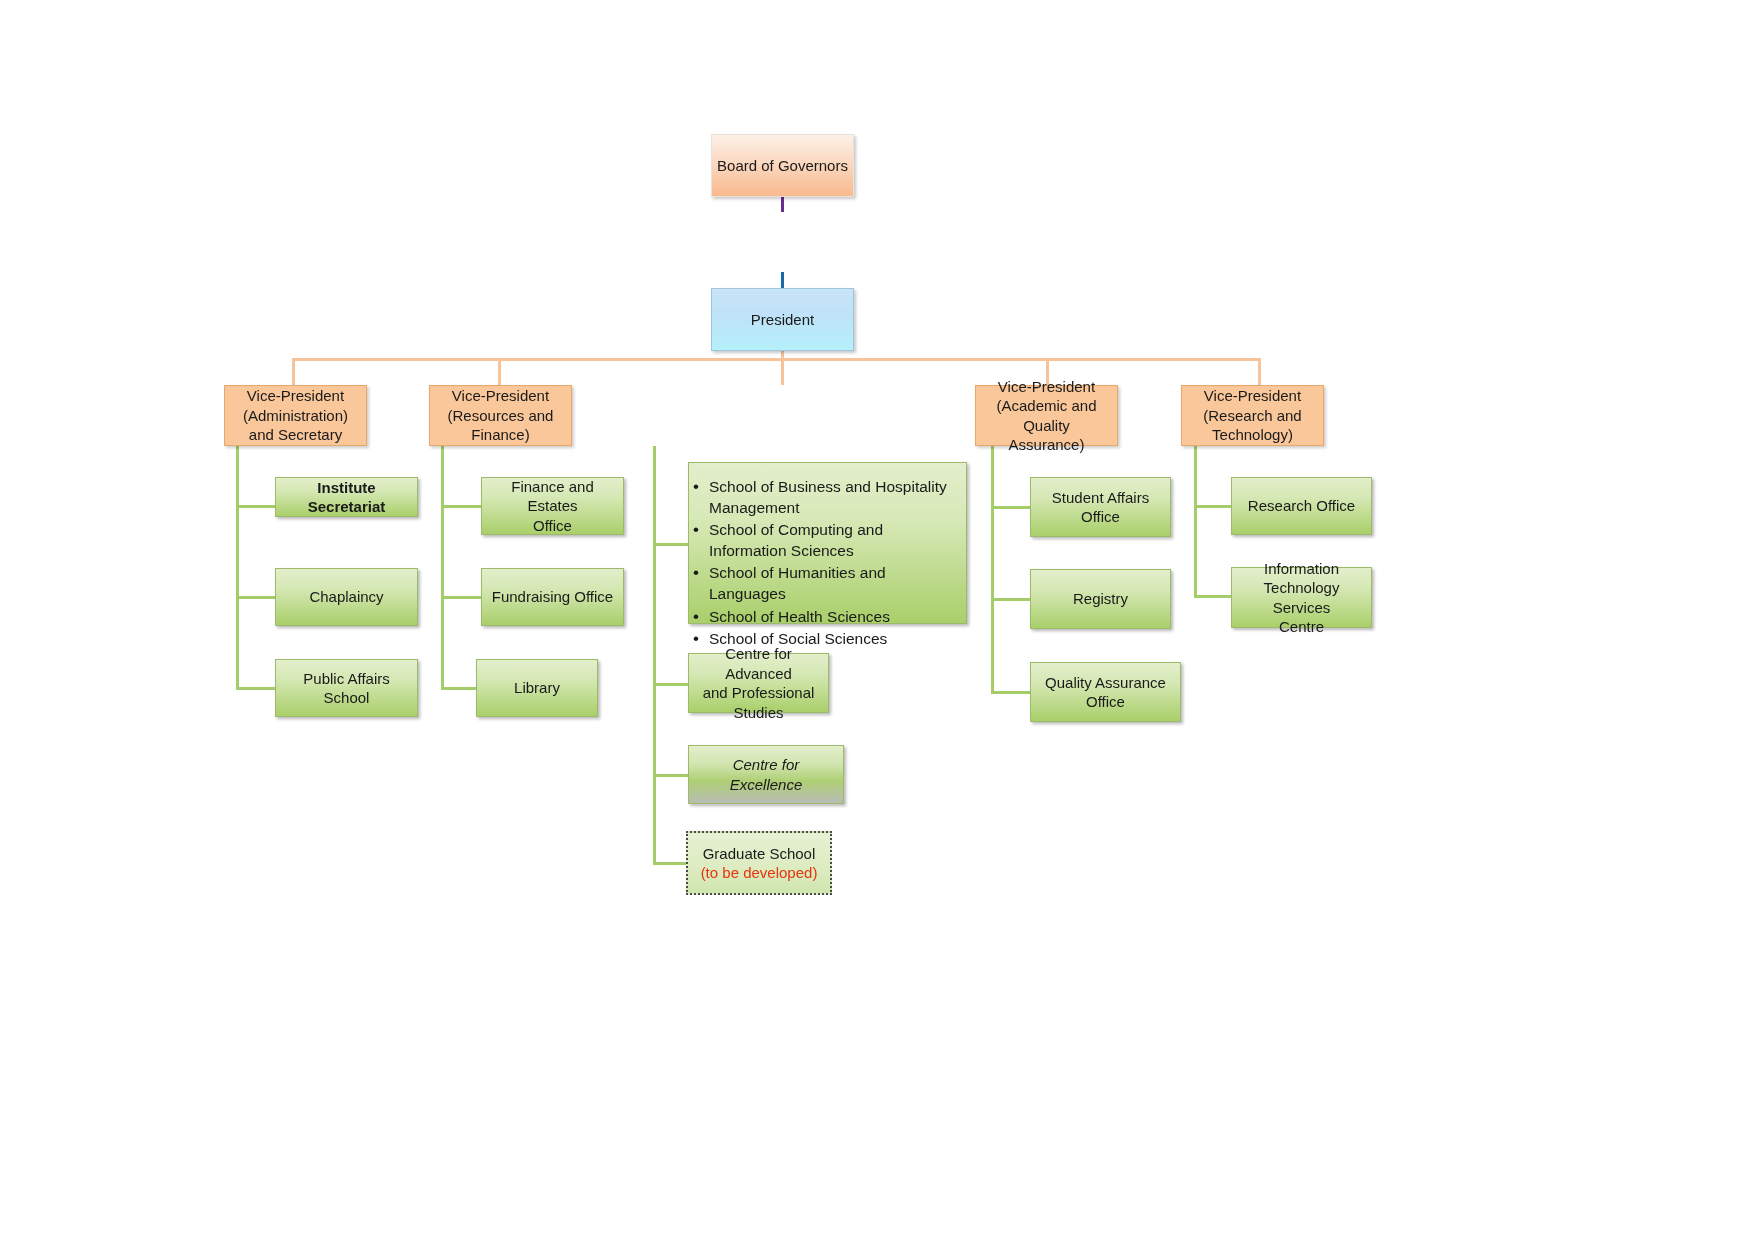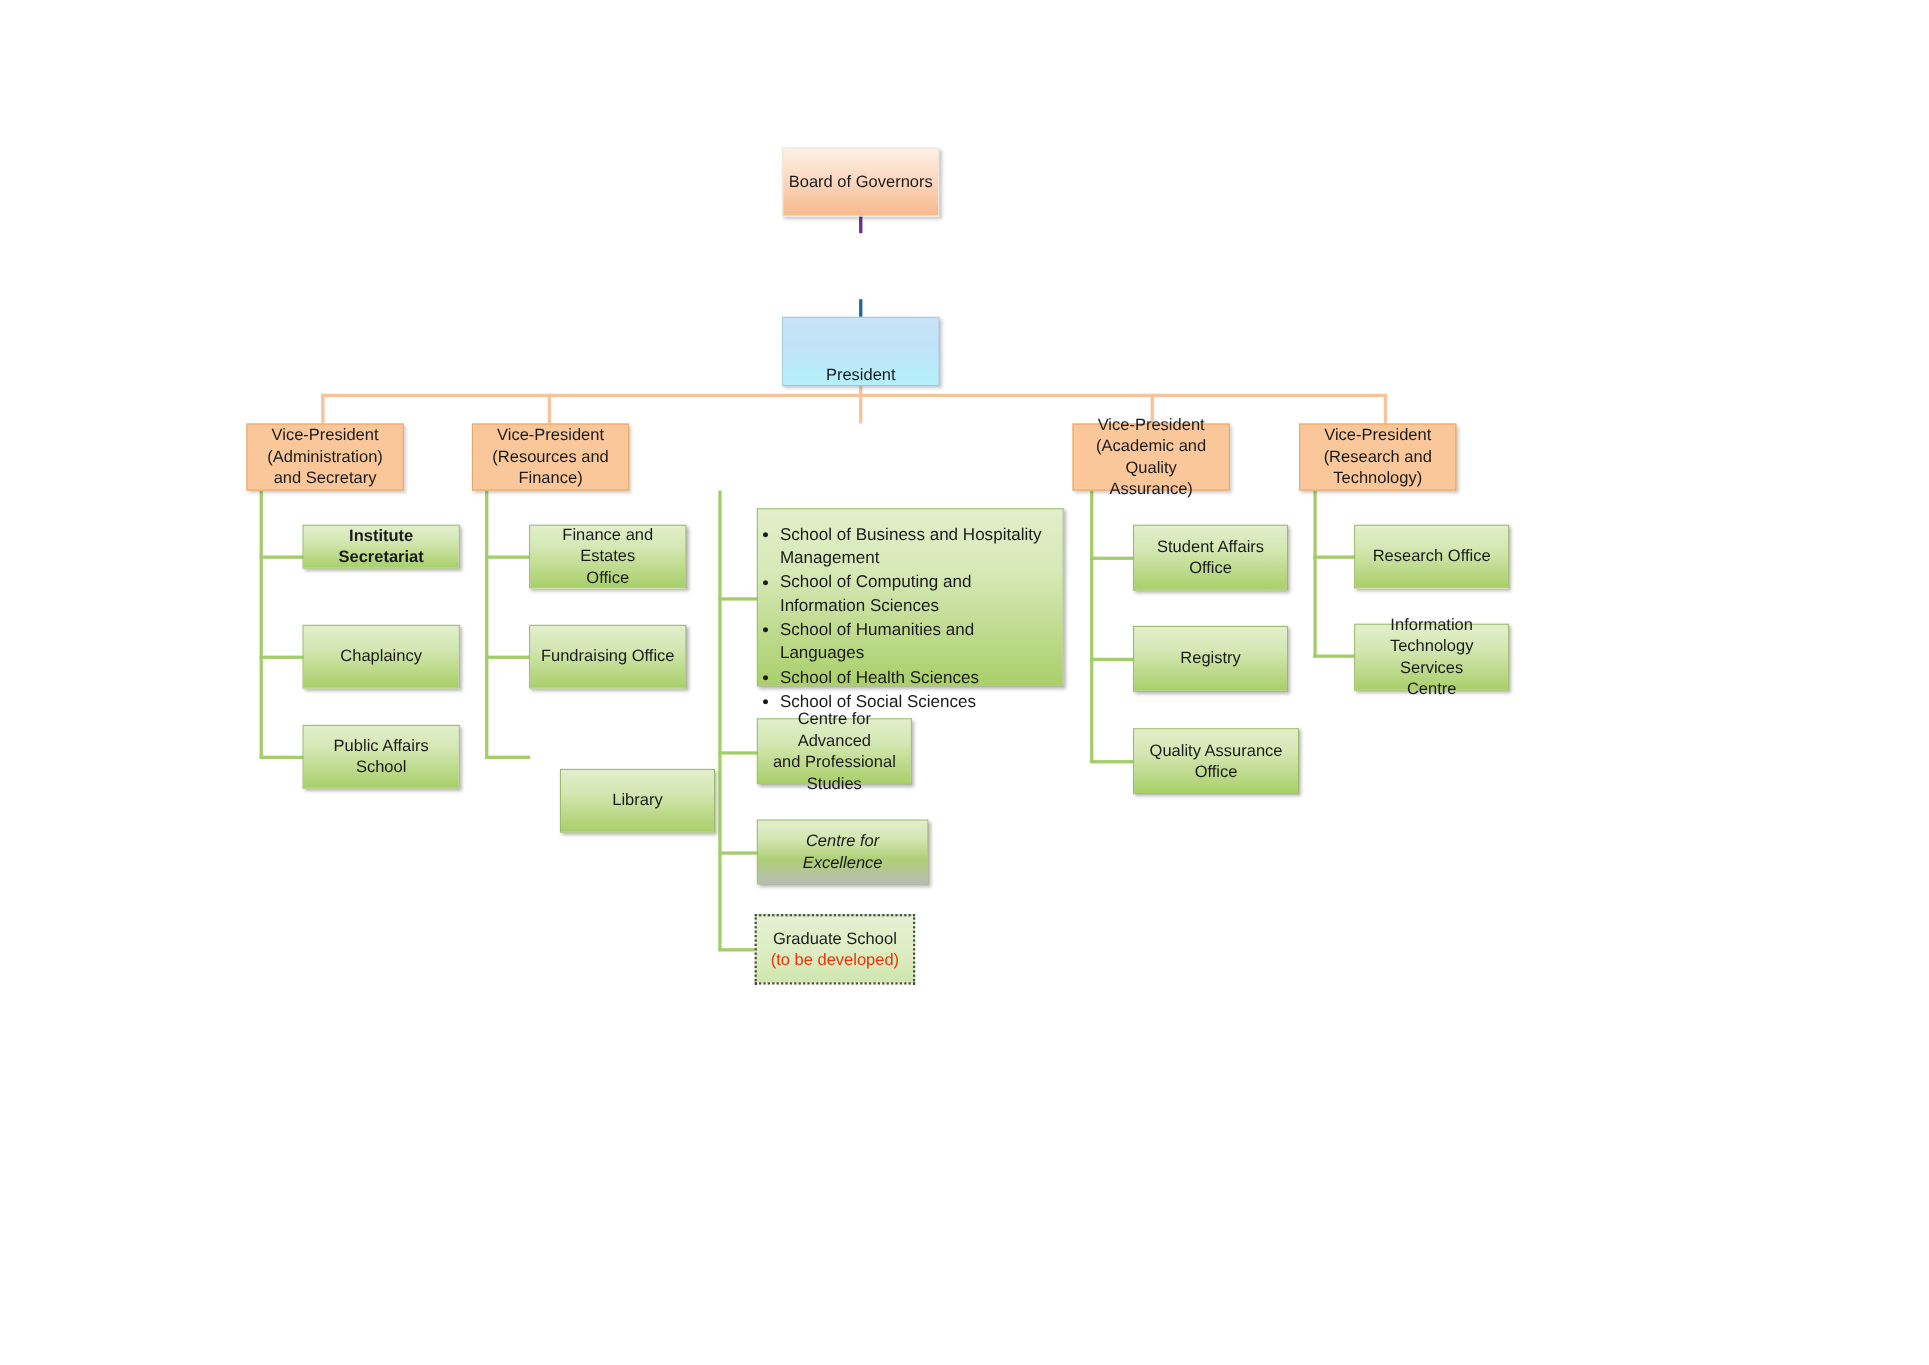--- a/index.html
+++ b/index.html
@@ -23,21 +23,20 @@
     background:linear-gradient(to bottom,#fefee0 0%,#fdfcb5 45%,#fbf472 100%);
     border:1px solid #e6e2cc;
     box-shadow:2px 2px 3px rgba(0,0,0,.22);
     font-size:15px;
   }
   .n-president{
     background:linear-gradient(to bottom,#c9e4f7 0%,#bfe2f8 40%,#b5f0fb 100%);
     border:1px solid #9ec6de;
     box-shadow:2px 2px 3px rgba(0,0,0,.22);
     font-size:15px;
-    align-items:flex-end;
   }
 
   
   .n-exec{
     background:#f9c79a;
     border:1px solid #e8a86a;
     box-shadow:2px 2px 3px rgba(0,0,0,.20);
     font-size:15px;
     padding:2px 4px;
   }
@@ -171,21 +170,21 @@
     <span>Public Affairs School</span>
   </div>
 
   <div class="node n-unit" style="left:481px;top:477px;width:143px;height:58px;flex-direction:column;">
     <span>Finance and Estates</span>
     <span>Office</span>
   </div>
   <div class="node n-unit" style="left:481px;top:568px;width:143px;height:58px;">
     <span>Fundraising Office</span>
   </div>
-  <div class="node n-unit" style="left:509px;top:659px;width:141px;height:58px;margin-top:40px;">
+  <div class="node n-unit" style="left:476px;top:659px;width:122px;height:58px;">
     <span>Library</span>
   </div>
 
   <div class="node n-schools" style="left:688px;top:462px;width:279px;height:162px;">
     <ul>
       <li>School of Business and Hospitality Management</li>
       <li>School of Computing and Information Sciences</li>
       <li>School of Humanities and Languages</li>
       <li>School of Health Sciences</li>
       <li>School of Social Sciences</li>

